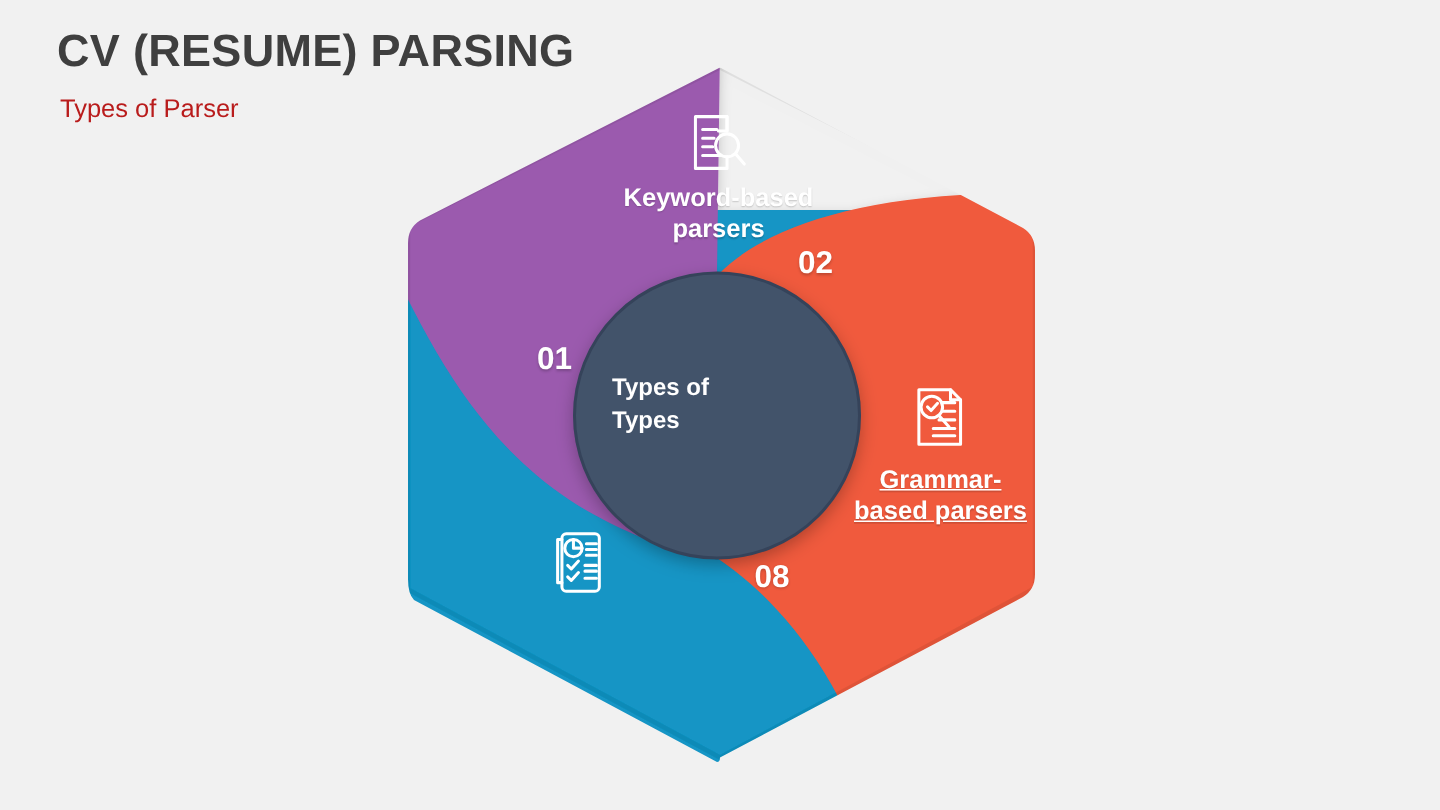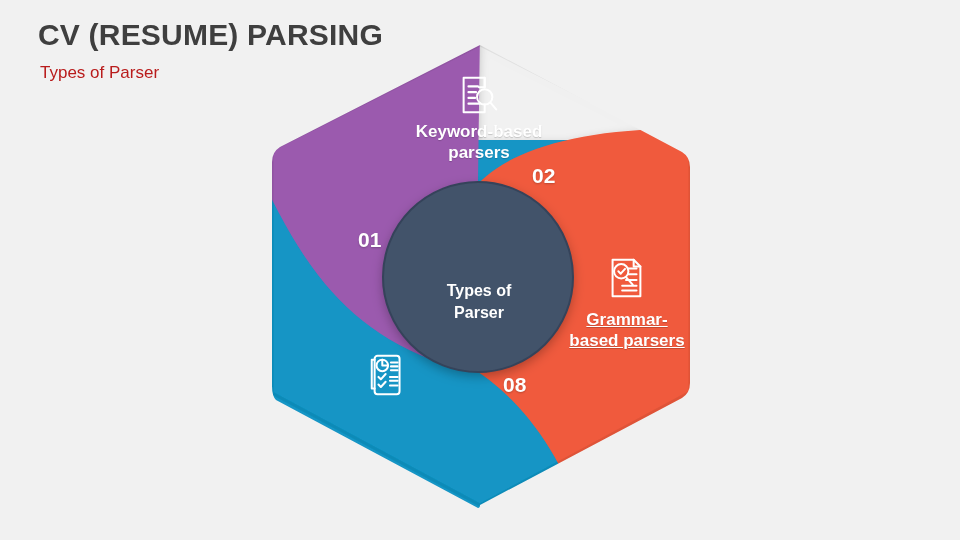--- a/index.html
+++ b/index.html
@@ -70,27 +70,26 @@
   .icon-holder {
     position: absolute;
     width: 46px;
     height: 46px;
   }
   #center-text {
     position: absolute;
     left: 408px;
     top: 248px;
     width: 142px;
-    text-align: center;
+    text-align: left;
     color: #ffffff;
     font-size: 16px;
     font-weight: bold;
     line-height: 1.35;
     pointer-events: none;
-    margin-top: 32px;
   }
   
   #label-keyword { left: 404px; top: 121px; width: 150px; }
   #label-grammar { left: 565px; top: 309px; width: 124px; text-decoration: underline; }
   #label-statistical { left: 327px; top: 402px; width: 140px; }
   #num-01 { left: 346px; top: 228px; margin-left: 12px; }
   #num-02 { left: 532px; top: 164px; }
   #num-03 { left: 503px; top: 373px; }
   #icon-keyword { left: 455px; top: 72px; }
   #icon-grammar { left: 603px; top: 255px; }
@@ -151,21 +150,21 @@
 
       <path d="M 272 150 L 480 45 L 690 152 L 690 392 L 480 505 L 272 393 Z" fill="none" stroke="#000000" stroke-opacity="0.07" stroke-width="3"></path>
     </g>
 
     <circle cx="478" cy="277" r="95" fill="#42526B" filter="url(#centershadow)"></circle>
     <circle cx="478" cy="277" r="95" fill="none" stroke="#35435a" stroke-width="2"></circle>
   </svg>
 
   <div id="center-text">
     <div>Types of</div>
-    <div>Parser</div>
+    <div>Types</div>
   </div>
 
   <div class="icon-holder" id="icon-keyword">
     <svg viewBox="0 0 48 48" width="46" height="46" fill="none" stroke="#ffffff" stroke-width="2.1" stroke-linecap="round" stroke-linejoin="round">
       <path d="M9 6 h22 v10 M9 6 v36 h22 v-8"></path>
       <path d="M31 6 v10 h-6"></path>
       <path d="M14 15 h10 M14 21 h8 M14 27 h7 M14 33 h12"></path>
       <circle cx="31" cy="26" r="8"></circle>
       <path d="M37 32 l6 7"></path>
     </svg>

